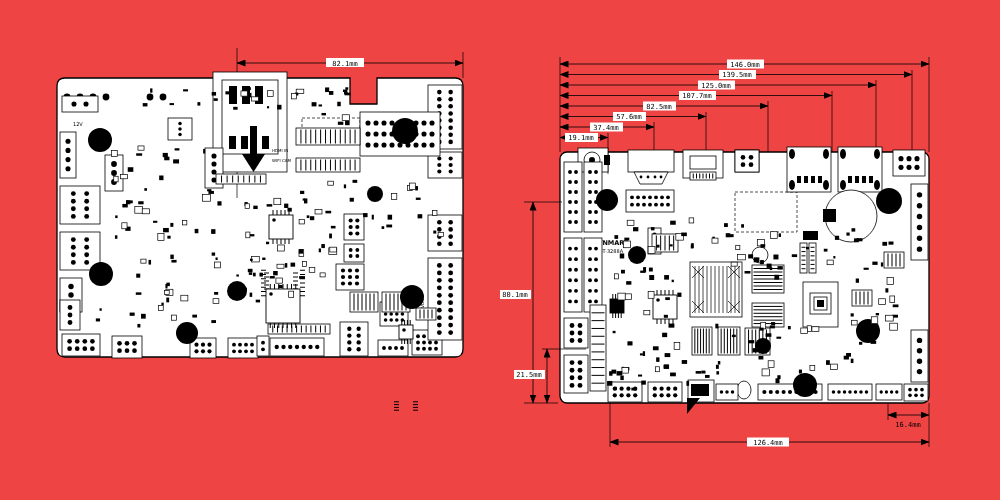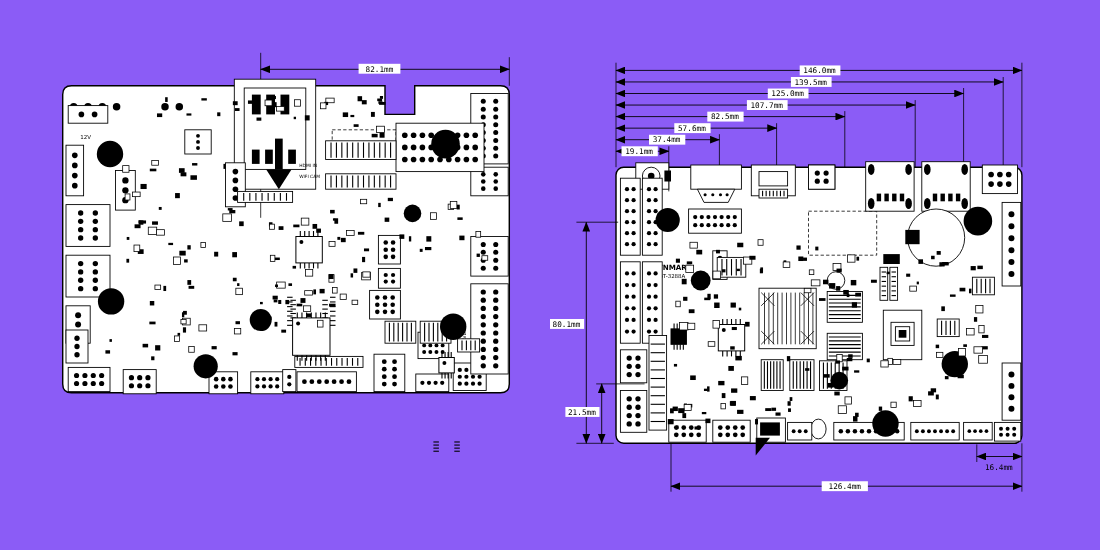--- a/index.html
+++ b/index.html
@@ -1,16 +1,16 @@
 <!DOCTYPE html>
 <html><head>
 <meta charset="utf-8">
 <style>
   html,body{margin:0;padding:0;background:#fff;}
-  .fig{position:relative;width:1000px;height:500px;background:#8b5cf6;overflow:hidden;
+  .fig{position:relative;width:1000px;height:500px;background:#ef4444;overflow:hidden;
        font-family:"DejaVu Sans Mono", monospace;}
   svg{display:block;}
   .dim{stroke:#000;stroke-width:0.8;fill:none;}
   .ext{stroke:#000;stroke-width:0.7;fill:none;}
   .outline{stroke:#000;stroke-width:1.3;fill:#fff;}
   .dimtxt{font-family:"DejaVu Sans Mono",monospace;font-size:7px;fill:#000;text-anchor:middle;}
   .silk{font-family:"DejaVu Sans",sans-serif;fill:#000;}
   .part{stroke:#000;stroke-width:0.8;fill:#fff;}
   .dark{fill:#000;stroke:none;}
   .dash{stroke:#000;stroke-width:0.7;fill:none;stroke-dasharray:3 2;}

